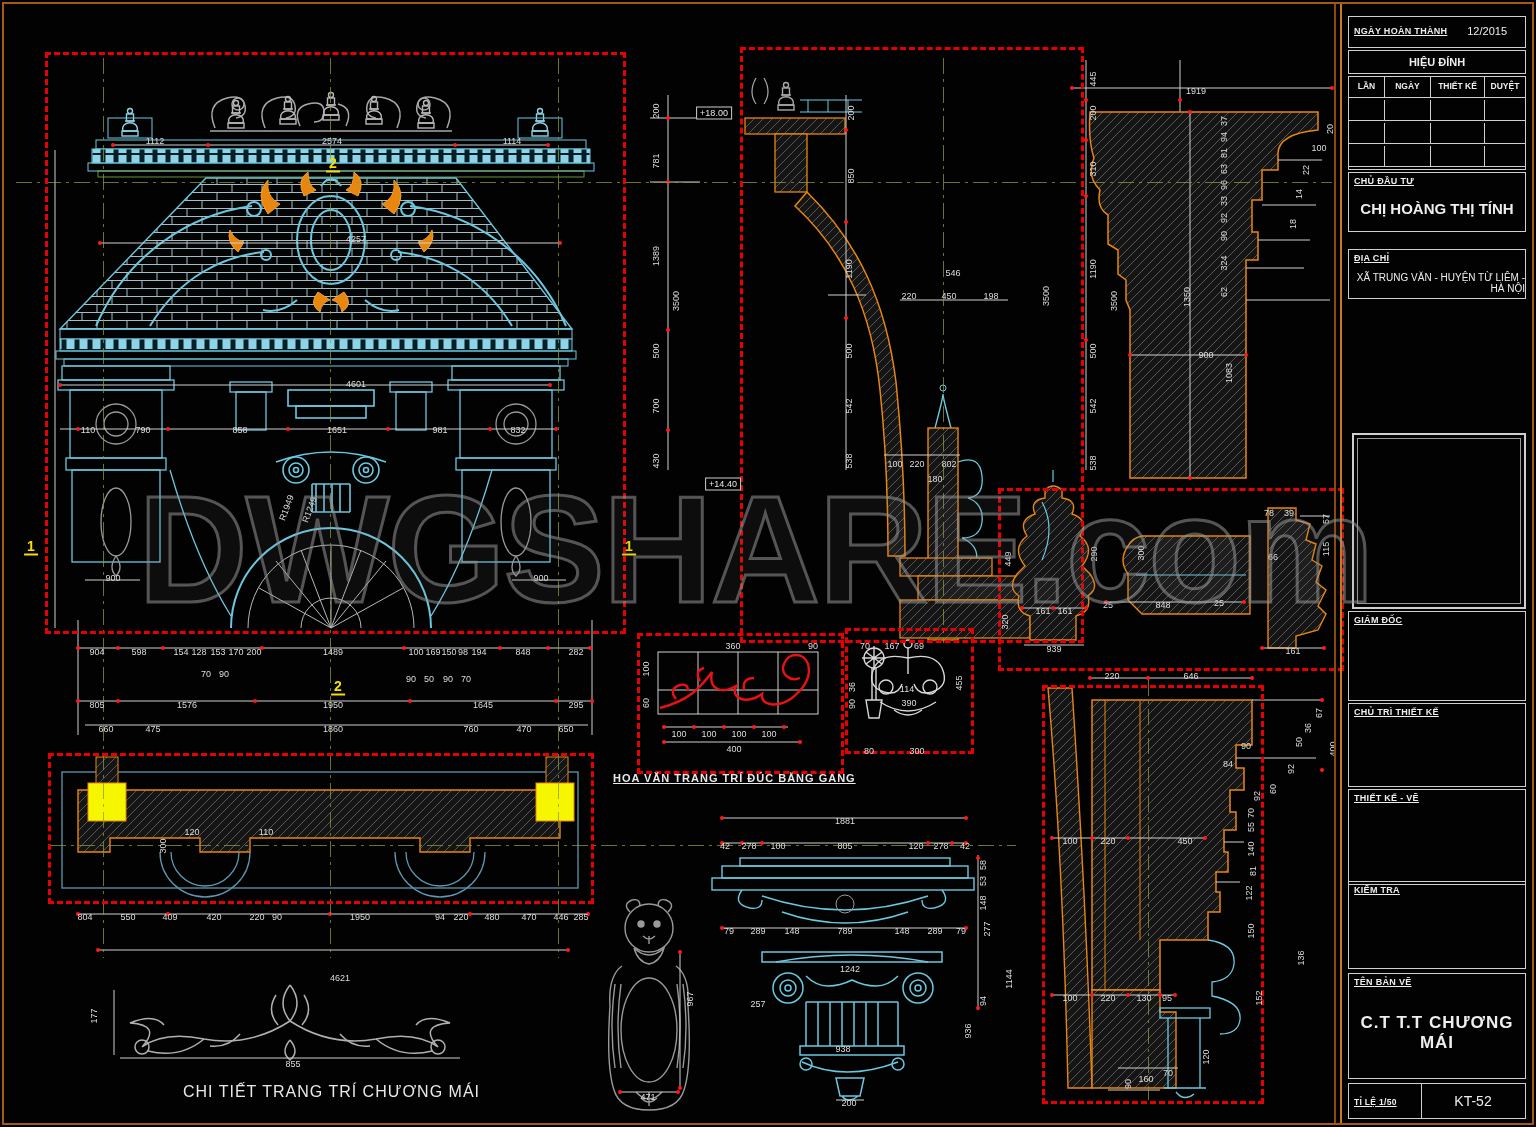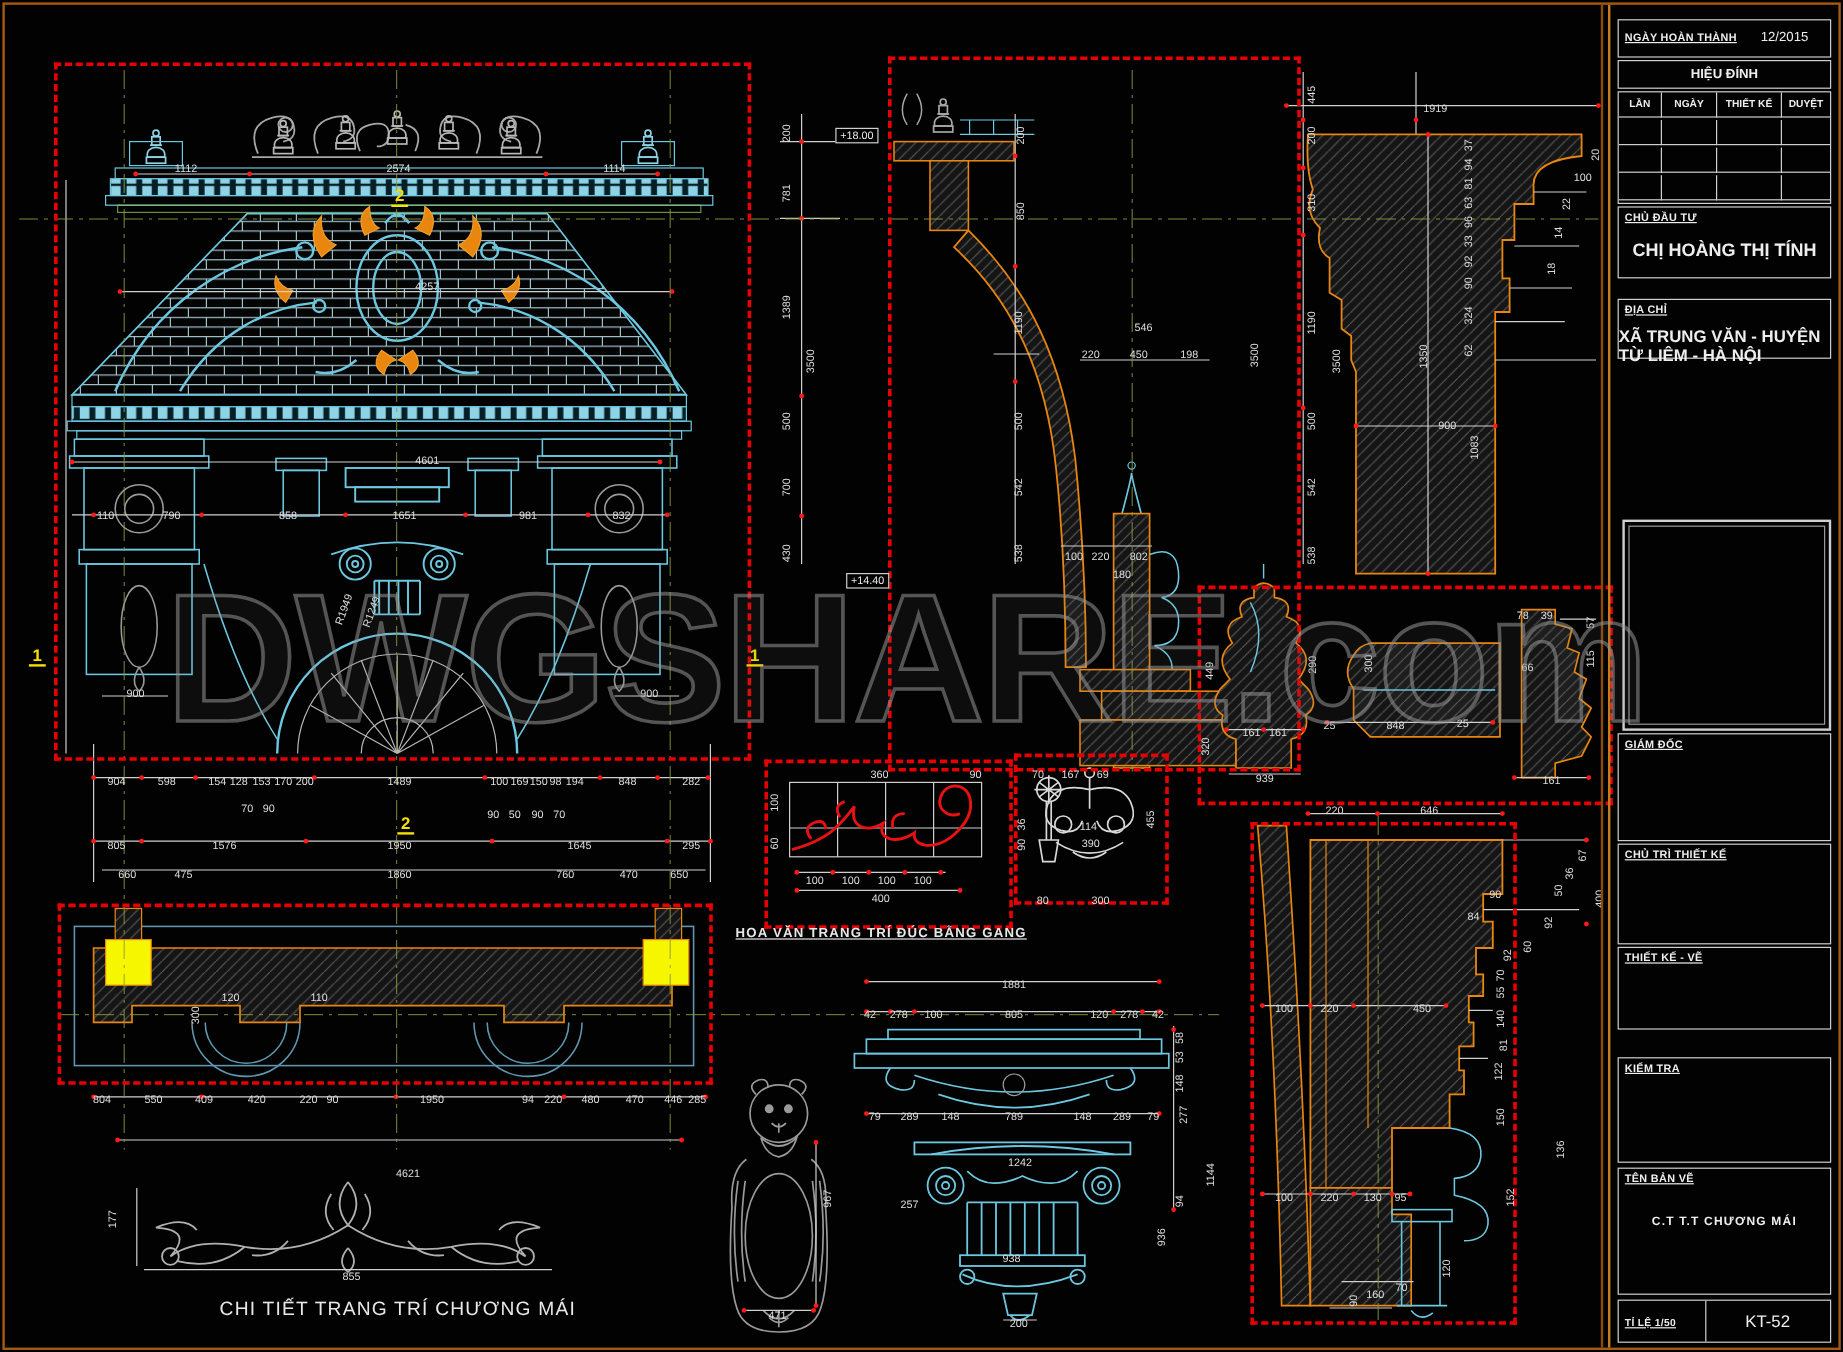--- a/index.html
+++ b/index.html
@@ -727,38 +727,38 @@
           <div></div>
           <div></div>
       </div>
     </div>
     <div class="tbbox" style="top:166px;height:60px;">
       <div class="tblabel">CHỦ ĐẦU TƯ</div>
       <div class="tbbig" style="font-size:15px;margin-top:14px;">CHỊ HOÀNG THỊ TÍNH</div>
     </div>
     <div class="tbbox" style="top:243px;height:50px;">
       <div class="tblabel">ĐỊA CHỈ</div>
-      <div style="font-size:14px;font-weight:bold;text-align:left;margin-top:9px;">XÃ TRUNG VĂN - HUYỆN TỪ LIÊM - HÀ NỘI</div>
+      <div style="font-size:10px;font-weight:normal;text-align:right;margin-top:9px;">XÃ TRUNG VĂN - HUYỆN TỪ LIÊM - HÀ NỘI</div>
     </div>
     <div class="bevel"></div>
     <div class="tbbox" style="top:605px;height:90px;">
       <div class="tblabel">GIÁM ĐỐC</div>
     </div>
     <div class="tbbox" style="top:697px;height:84px;">
       <div class="tblabel">CHỦ TRÌ THIẾT KẾ</div>
     </div>
-    <div class="tbbox" style="top:783px;height:69px;">
+    <div class="tbbox" style="top:783px;height:96px;">
       <div class="tblabel">THIẾT KẾ - VẼ</div>
     </div>
     <div class="tbbox" style="top:875px;height:88px;">
       <div class="tblabel">KIỂM TRA</div>
     </div>
     <div class="tbbox" style="top:967px;height:106px;">
       <div class="tblabel">TÊN BẢN VẼ</div>
-      <div class="tbbig" style="font-size:10px;margin-top:26px;letter-spacing:1px;">C.T T.T CHƯƠNG MÁI</div>
+      <div class="tbbig" style="font-size:17px;margin-top:26px;letter-spacing:1px;">C.T T.T CHƯƠNG MÁI</div>
     </div>
     <div class="tbbox" style="top:1077px;height:36px;">
       <div style="position:absolute;left:0;top:0;bottom:0;width:72px;border-right:1px solid #cfcfcf;">
         <span class="tblabel" style="position:absolute;left:0;top:10px;font-size:8.5px;">TỈ LỆ 1/50</span>
       </div>
       <div class="tbbig" style="position:absolute;left:72px;right:0;top:9px;font-size:14px;font-weight:normal;">KT-52</div>
     </div>
   </div>
 
   <div class="frame"></div>

